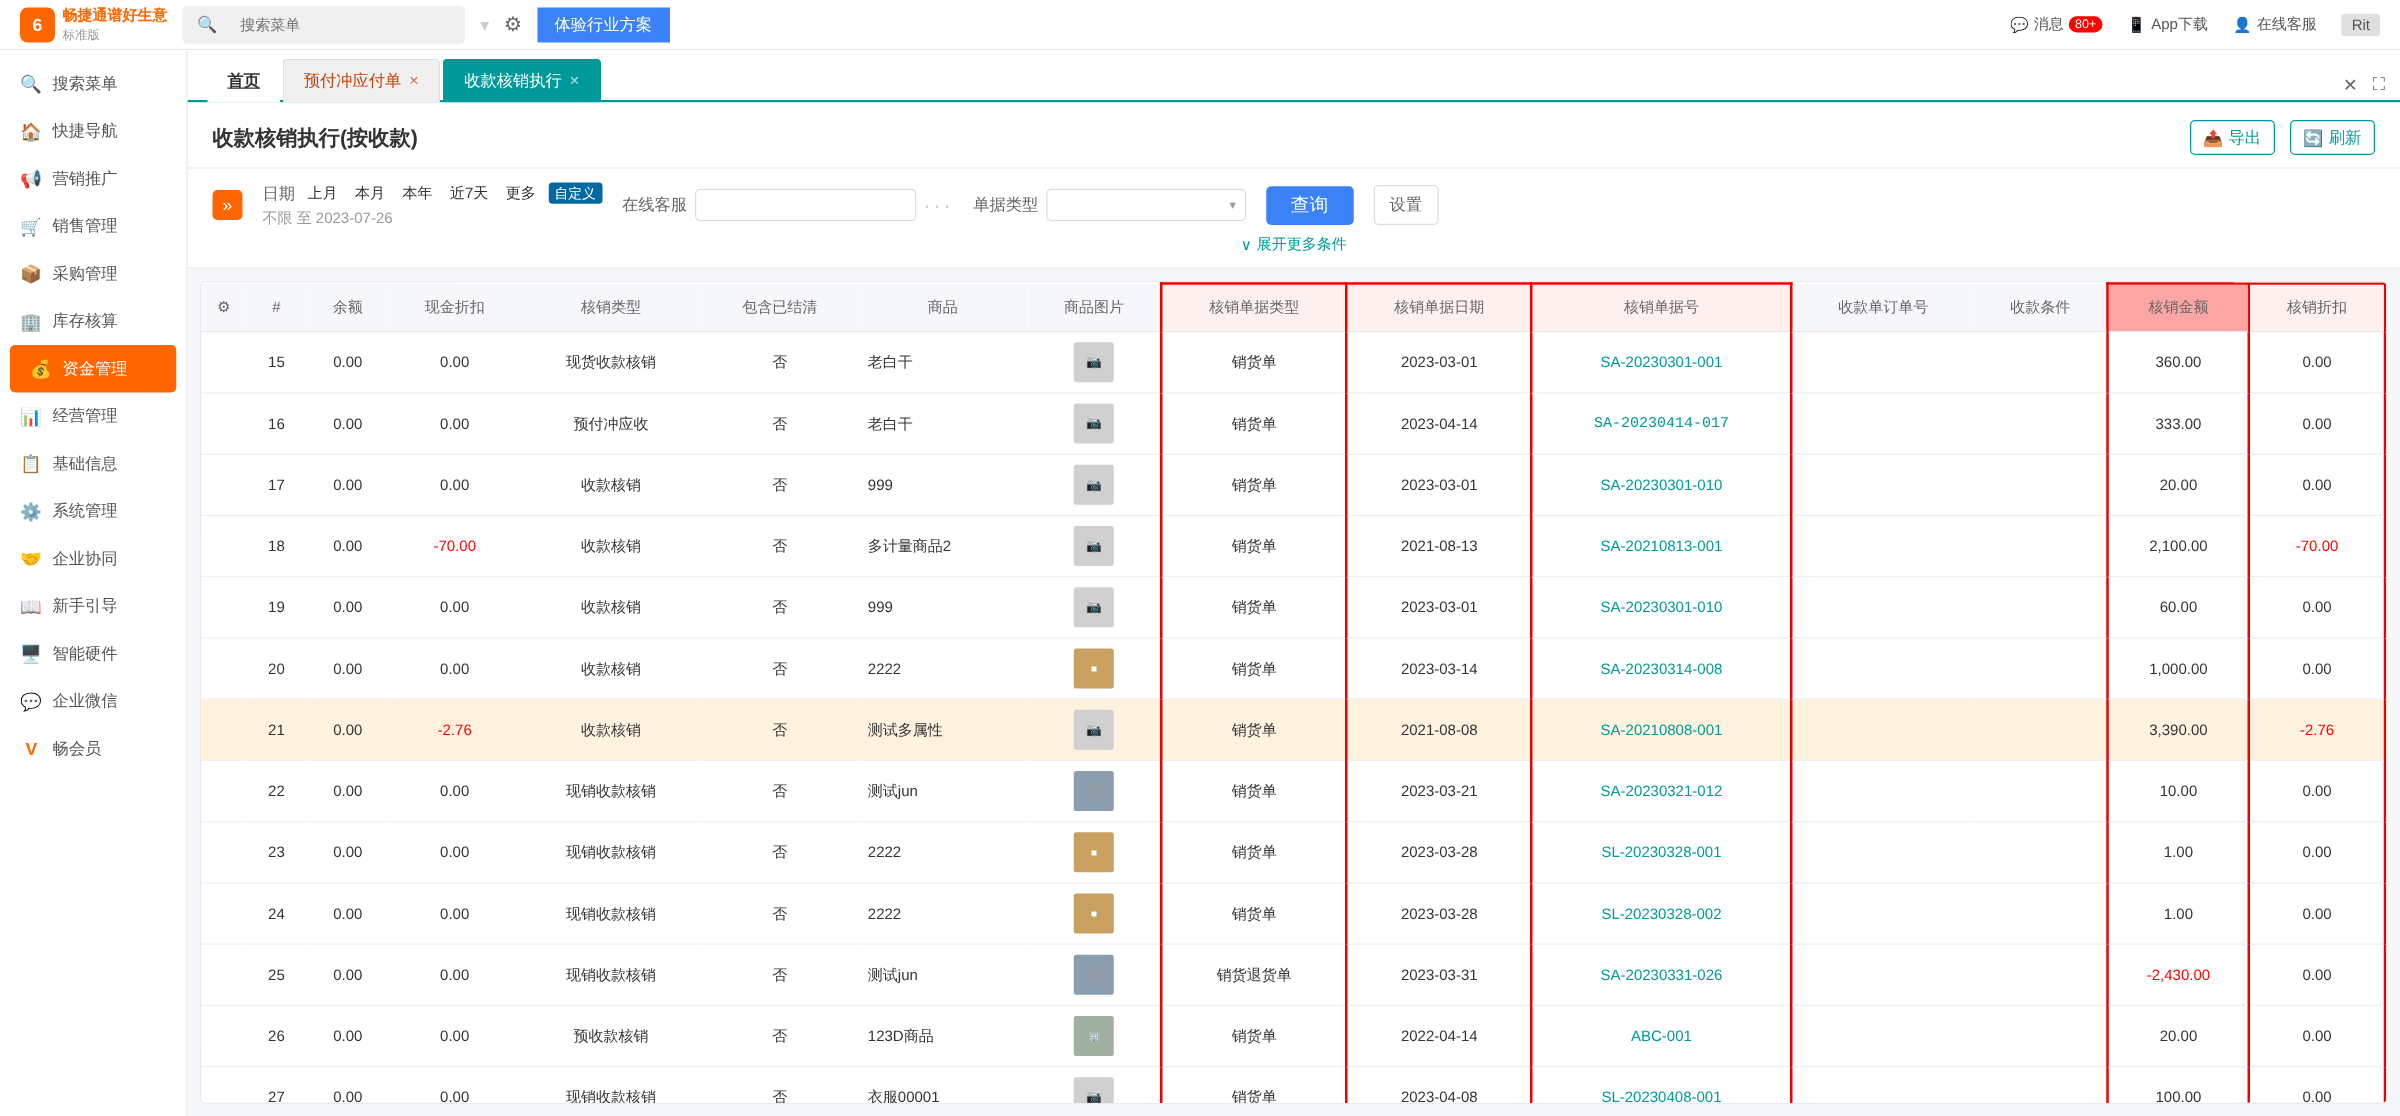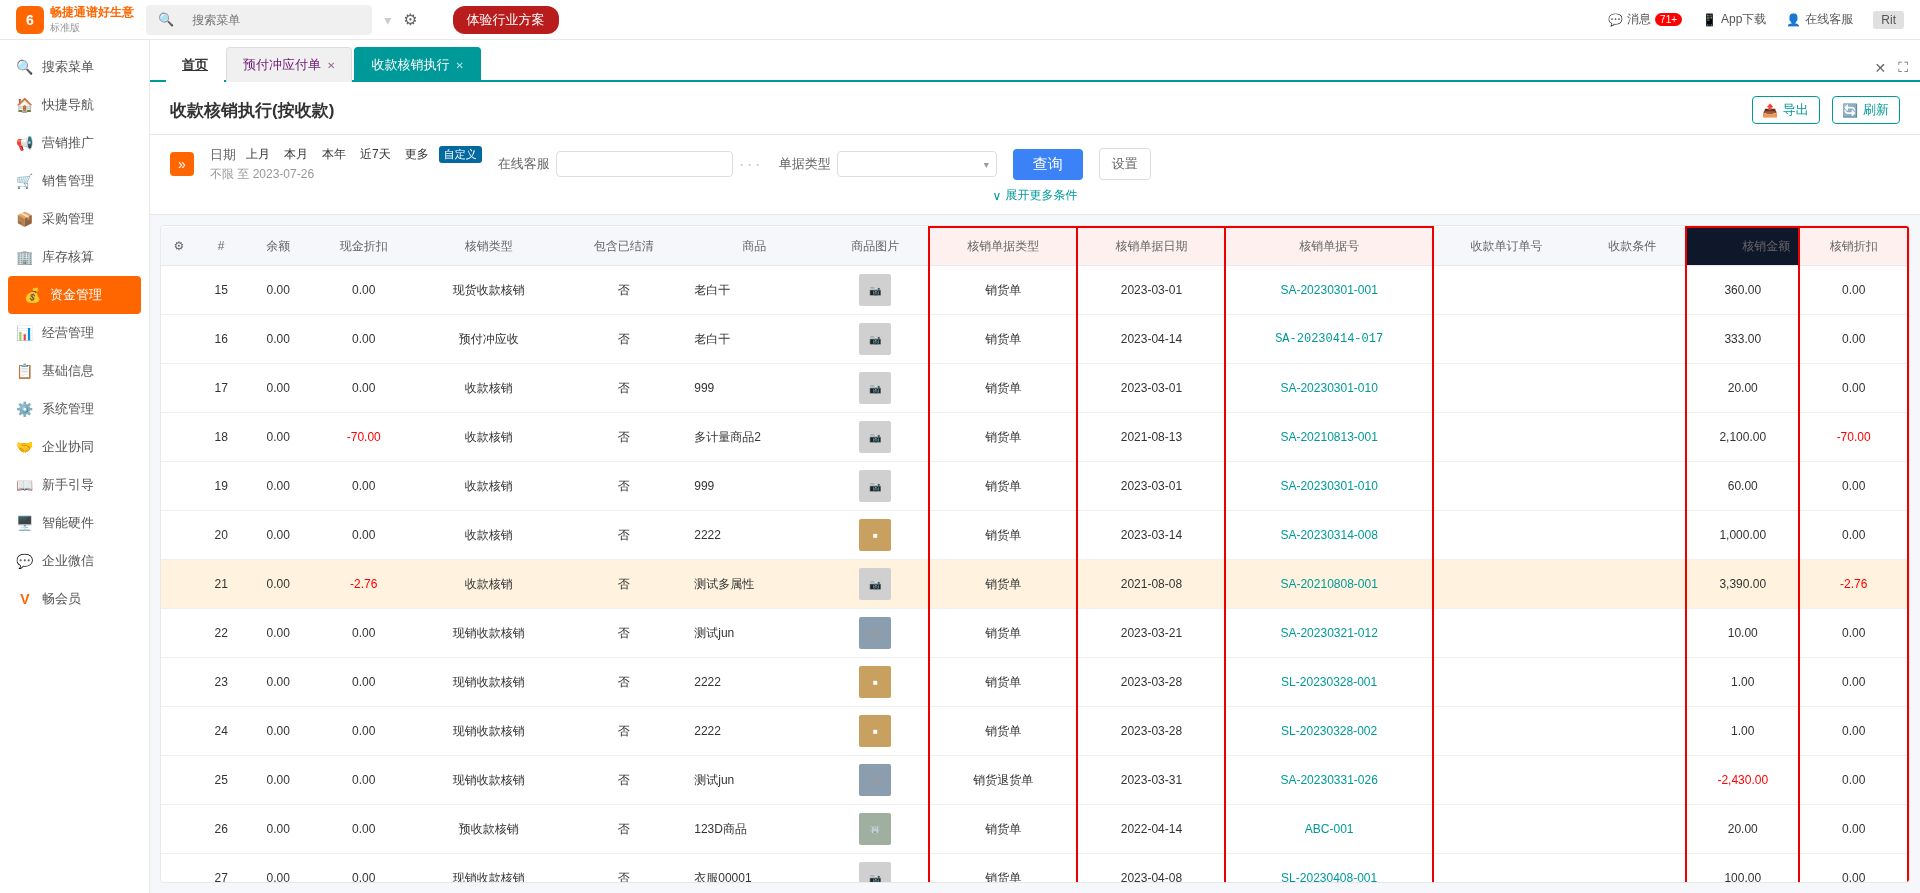--- a/index.html
+++ b/index.html
@@ -4,40 +4,40 @@
   <style>
     * { box-sizing: border-box; margin: 0; padding: 0; }
     body { font-family: 'Microsoft YaHei', Arial, sans-serif; font-size: 13px; background: #f5f5f5; color: #333; overflow: hidden; height: 893px; }
 
     
     .top-bar { height: 40px; background: #fff; display: flex; align-items: center; padding: 0 16px; border-bottom: 1px solid #e8e8e8; justify-content: space-between; }
     .top-bar-left { display: flex; align-items: center; gap: 12px; }
     .top-bar-logo { display: flex; align-items: center; gap: 6px; }
     .logo-icon { width: 28px; height: 28px; background: #ff6600; border-radius: 6px; display: flex; align-items: center; justify-content: center; color: #fff; font-size: 14px; font-weight: bold; }
     .top-bar-search { background: #f0f0f0; border-radius: 4px; padding: 4px 12px; color: #999; font-size: 12px; min-width: 180px; border: none; outline: none; }
-    .top-bar-btn { background: #b91c1c; color: #fff; border: none; border-radius: 12px; padding: 5px 14px; font-size: 13px; cursor: pointer; margin-left: 23px; }
+    .top-bar-btn { background: #3b82f6; color: #fff; border: none; border-radius: 0; padding: 5px 14px; font-size: 13px; cursor: pointer; }
     .top-bar-right { display: flex; align-items: center; gap: 20px; }
     .top-bar-action { display: flex; align-items: center; gap: 4px; font-size: 12px; color: #555; cursor: pointer; }
     .badge-red { background: #f00; color: #fff; border-radius: 10px; padding: 1px 5px; font-size: 10px; }
 
     
     .layout { display: flex; height: 853px; }
 
     
     .sidebar { width: 150px; background: #fff; border-right: 1px solid #e8e8e8; display: flex; flex-direction: column; padding-top: 8px; overflow-y: auto; }
     .sidebar-item { display: flex; align-items: center; gap: 8px; padding: 10px 16px; cursor: pointer; color: #555; font-size: 13px; }
     .sidebar-item.active { background: #ff6600; color: #fff; border-radius: 4px; margin: 0 8px; }
     .sidebar-icon { width: 18px; height: 18px; display: flex; align-items: center; justify-content: center; font-size: 14px; }
 
     
     .main { flex: 1; display: flex; flex-direction: column; overflow: hidden; }
 
     
     .tab-bar { height: 42px; background: #fff; display: flex; align-items: flex-end; border-bottom: 2px solid #009999; padding-left: 16px; gap: 2px; }
-    .tab { display: flex; align-items: center; gap: 6px; padding: 8px 16px 8px 16px; font-size: 13px; cursor: pointer; border-top-left-radius: 4px; border-top-right-radius: 4px; background: #f0f0f0; color: #701a75; border: 1px solid #ddd; border-bottom: none; margin-bottom: -2px; }
+    .tab { display: flex; align-items: center; gap: 6px; padding: 8px 16px 8px 16px; font-size: 13px; cursor: pointer; border-top-left-radius: 4px; border-top-right-radius: 4px; background: #f0f0f0; color: #c2410c; border: 1px solid #ddd; border-bottom: none; margin-bottom: -2px; }
     .tab.active { background: #009999; color: #fff; border-color: #009999; }
     .tab .close-icon { font-size: 10px; color: inherit; opacity: 0.7; }
     .tab-home { background: #fff; color: #333; border: none; font-weight: bold; text-decoration: underline; }
     .tab-bar-actions { margin-left: auto; display: flex; align-items: center; padding-right: 8px; gap: 4px; }
     .tab-action-btn { background: none; border: none; cursor: pointer; font-size: 14px; color: #666; padding: 4px; }
 
     
     .page-content { flex: 1; overflow: hidden; display: flex; flex-direction: column; background: #f5f7fa; }
     .page-header { background: #fff; padding: 14px 20px 10px; border-bottom: 1px solid #e8e8e8; display: flex; align-items: center; justify-content: space-between; }
     .page-title { font-size: 17px; font-weight: bold; color: #333; }
@@ -102,21 +102,21 @@
       <input class="top-bar-search" style="background: transparent; border: none; outline: none; font-size: 12px; color: rgb(153, 153, 153); width: 140px;" placeholder="搜索菜单">
     </div>
     <span style="color:#ccc;font-size:14px;">▾</span>
     <span style="font-size:16px;color:#666;cursor:pointer;">⚙</span>
     <button class="top-bar-btn">体验行业方案</button>
   </div>
   <div class="top-bar-right">
     <div class="top-bar-action">
       <span>💬</span>
       <span>消息</span>
-      <span class="badge-red">71+</span>
+      <span class="badge-red">80+</span>
     </div>
     <div class="top-bar-action">
       <span>📱</span>
       <span>App下载</span>
     </div>
     <div class="top-bar-action">
       <span>👤</span>
       <span>在线客服</span>
     </div>
     <div class="top-bar-action">
@@ -281,21 +281,21 @@
               <th>现金折扣</th>
               <th>核销类型</th>
               <th>包含已结清</th>
               <th>商品</th>
               <th>商品图片</th>
               <th style="border-left:2px solid #e00;border-right:2px solid #e00;border-top:2px solid #e00;background:#fff0f0;">核销单据类型</th>
               <th style="border-left:2px solid #e00;border-right:2px solid #e00;border-top:2px solid #e00;background:#fff0f0;">核销单据日期</th>
               <th style="border-left:2px solid #e00;border-right:2px solid #e00;border-top:2px solid #e00;background:#fff0f0;">核销单据号</th>
               <th>收款单订单号</th>
               <th>收款条件</th>
-              <th style="border-left:2px solid #e00;border-right:2px solid #e00;border-top:2px solid #e00;background:#0f172a;text-align:right;">核销金额</th>
+              <th style="border-left:2px solid #e00;border-right:2px solid #e00;border-top:2px solid #e00;background:#fca5a5;">核销金额</th>
               <th style="border-left:2px solid #e00;border-right:2px solid #e00;border-top:2px solid #e00;background:#fff0f0;">核销折扣</th>
             </tr>
           </thead>
           <tbody id="table-body">
           <tr>
     <td></td>
     <td>15</td>
     <td>0.00</td>
     <td class="">0.00</td>
     <td>现货收款核销</td>

